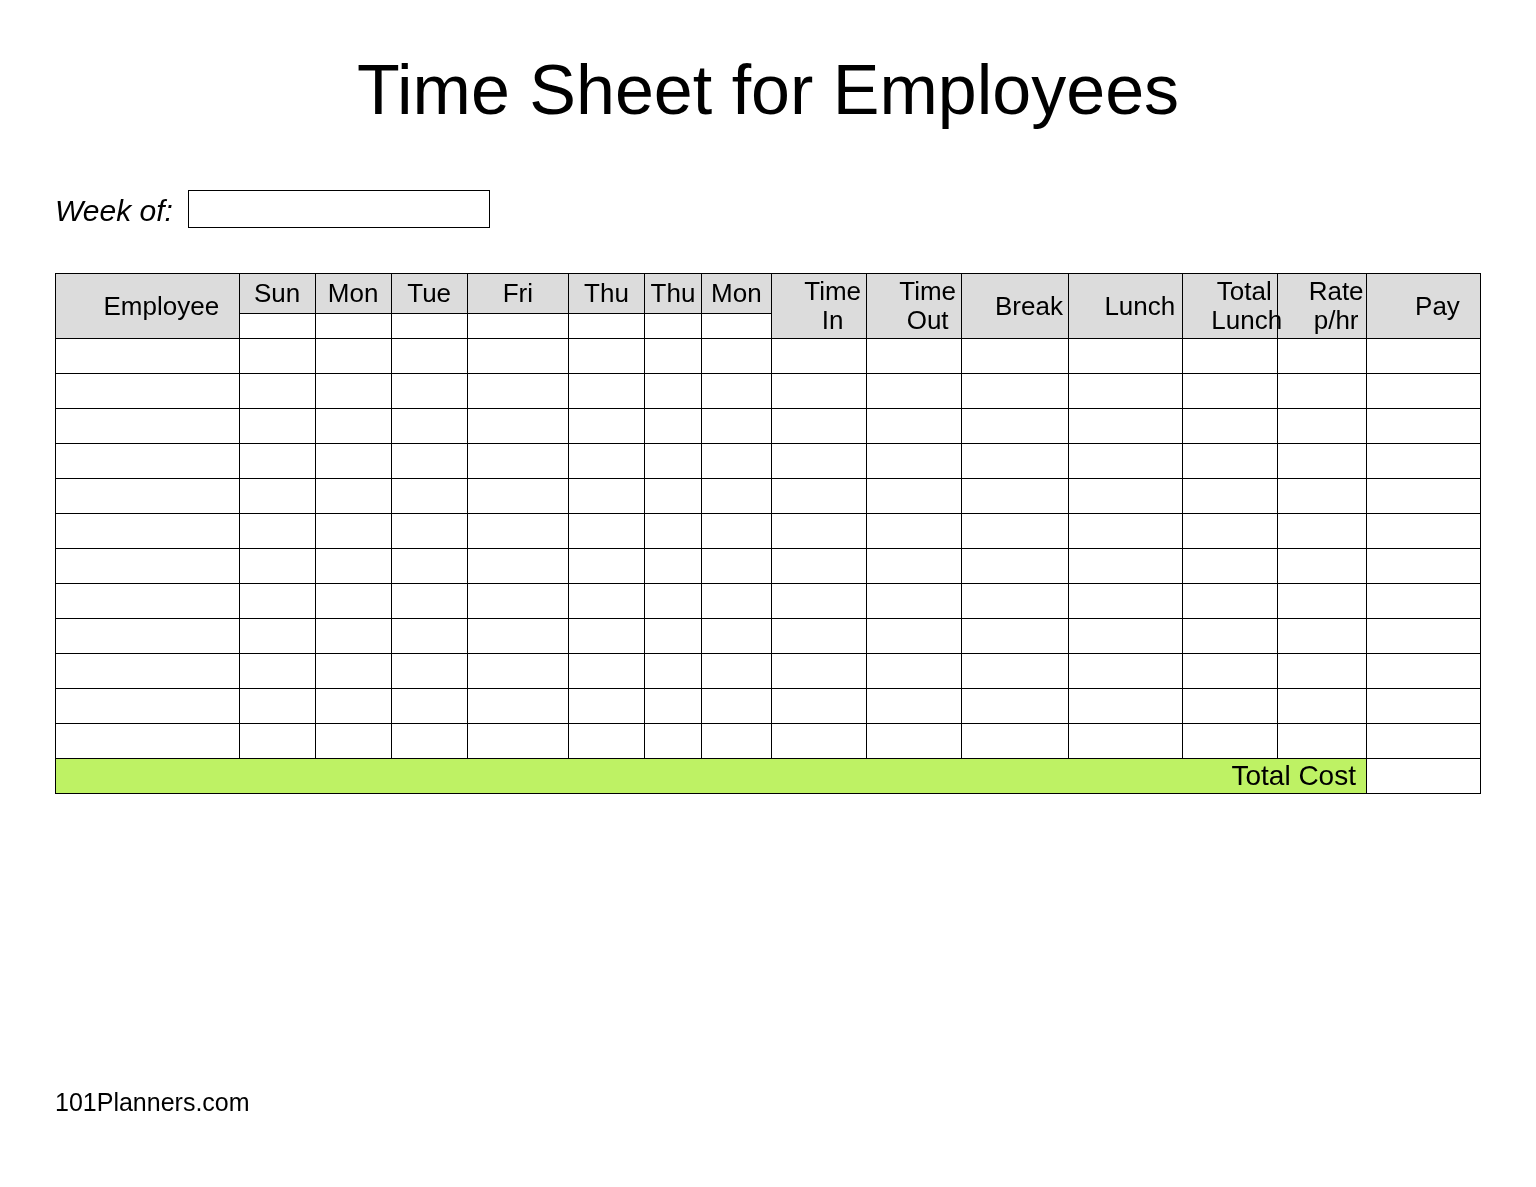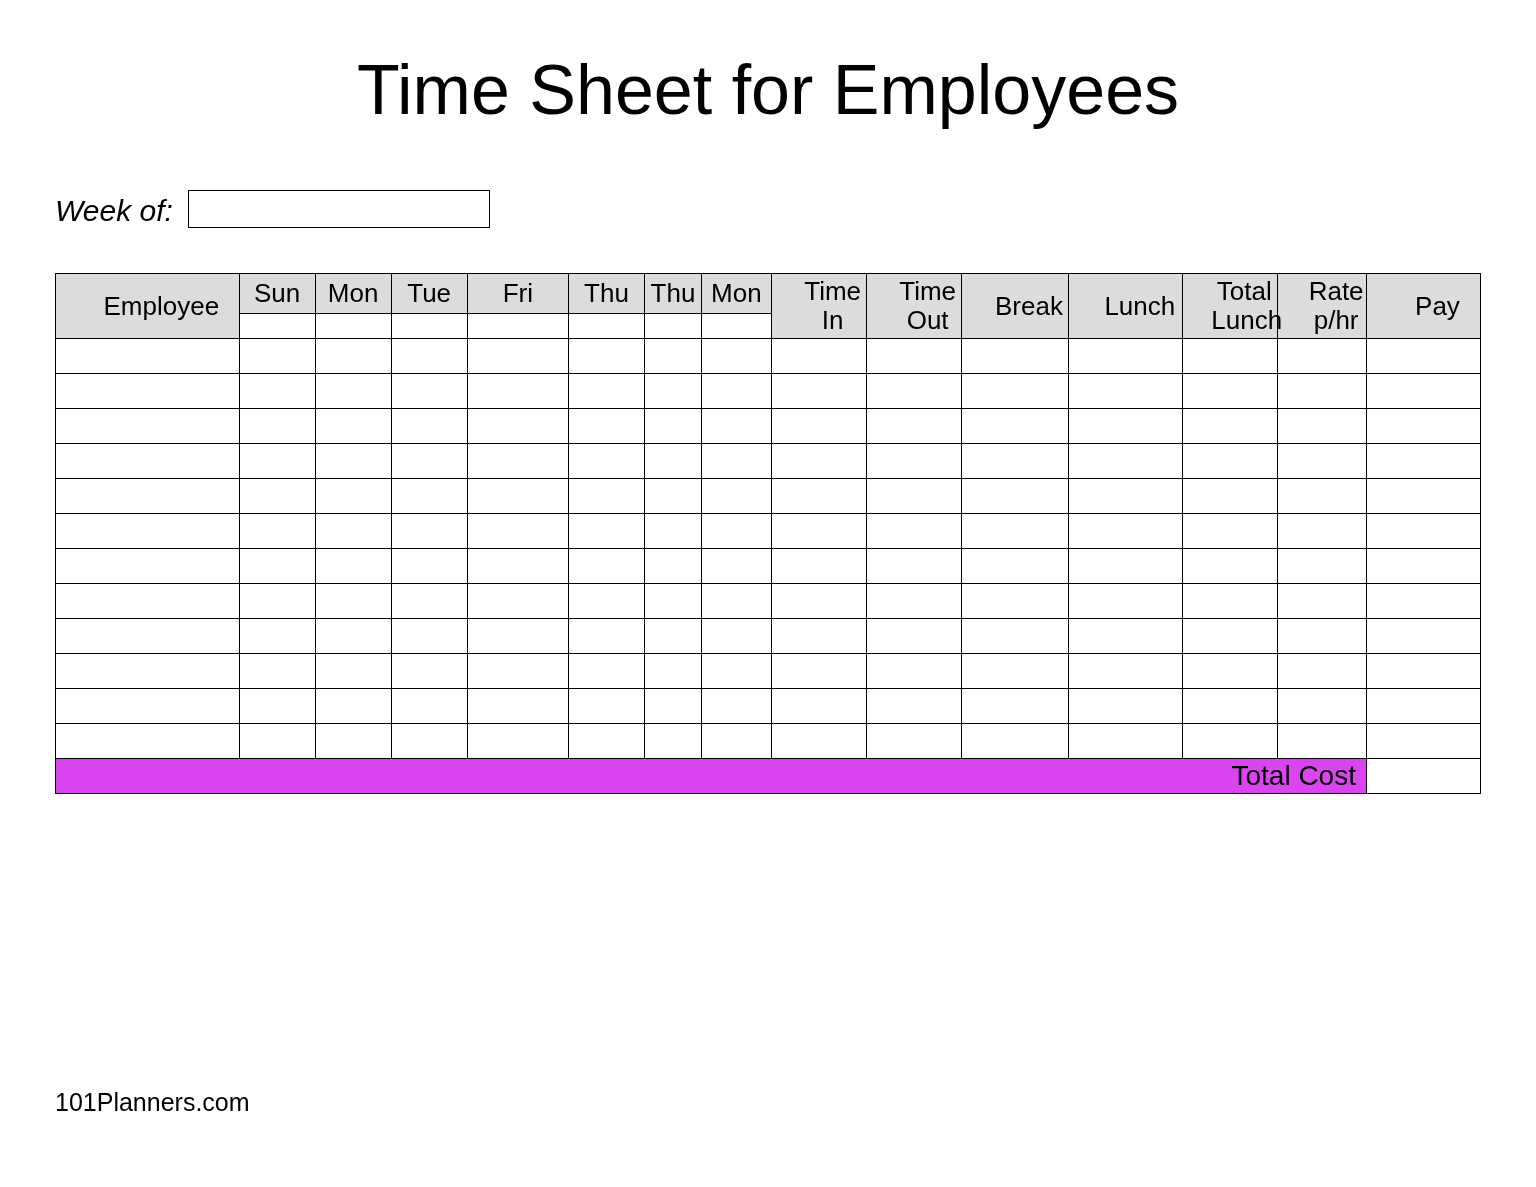--- a/index.html
+++ b/index.html
@@ -66,21 +66,21 @@
   }
   table.timesheet tr.subhead td {
     background: #fff;
     height: 24px;
   }
   table.timesheet tbody.data td {
     height: 34px;
     background: #fff;
   }
   tr.total-row td.total-label {
-    background: #d946ef;
+    background: #bef264;
     text-align: right;
     padding-right: 10px;
     font-size: 28px;
     height: 34px;
   }
   tr.total-row td.total-value {
     background: #fff;
     height: 34px;
   }
   .footer {

